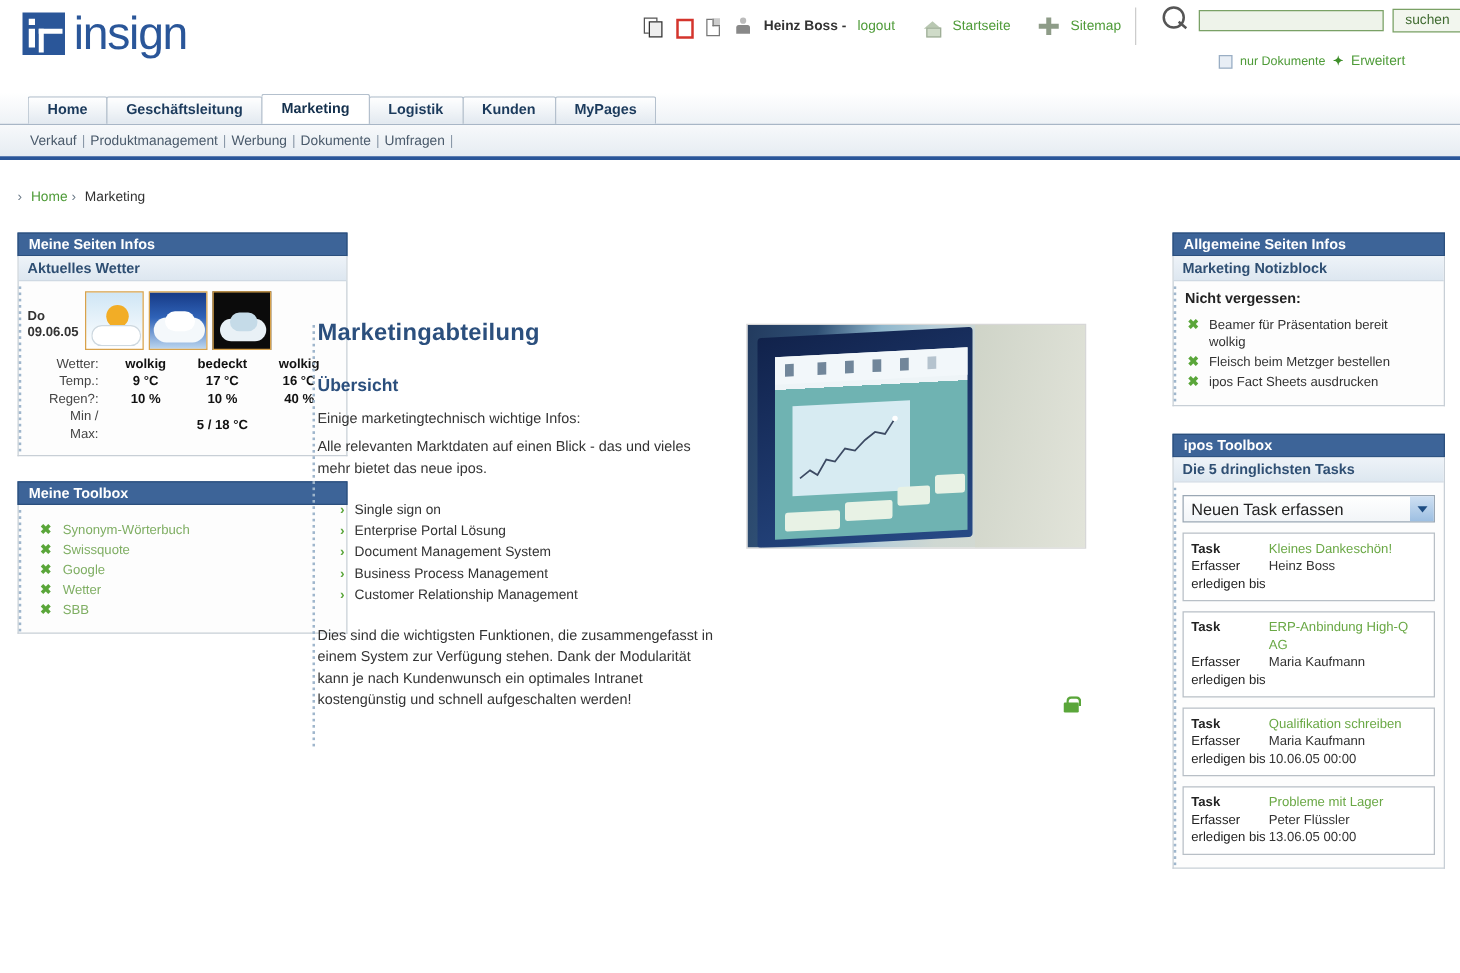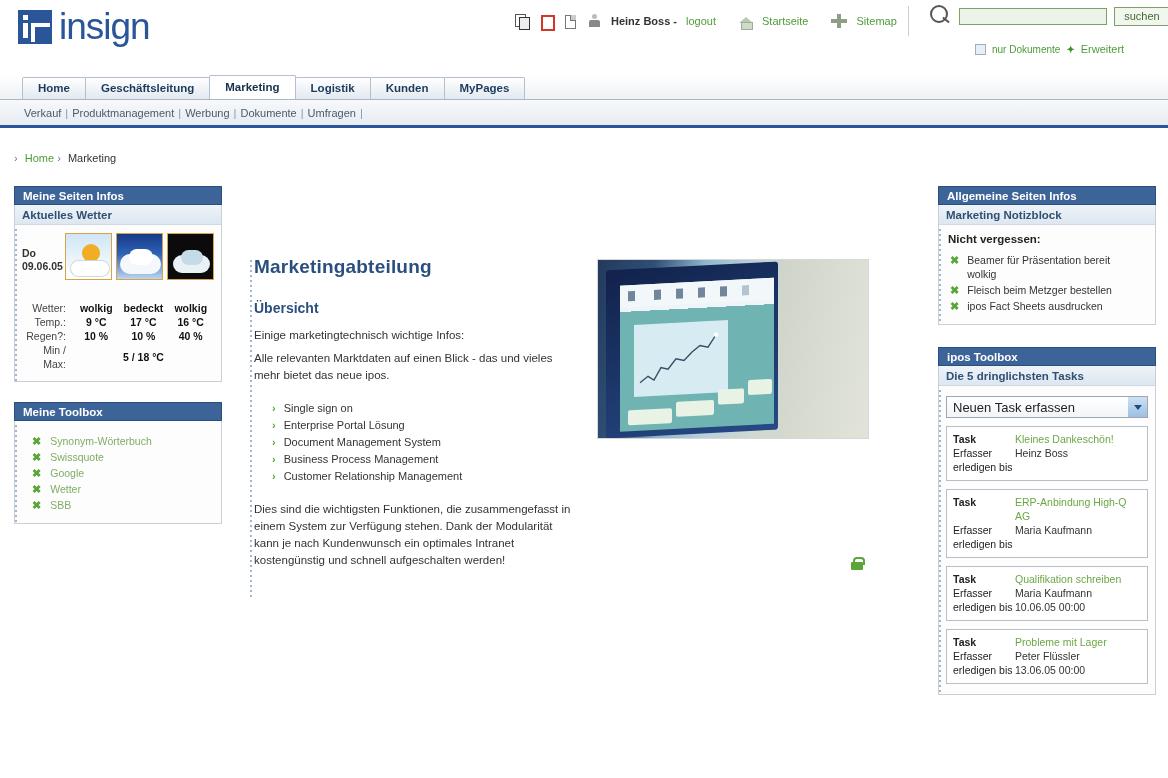--- a/index.html
+++ b/index.html
@@ -115,35 +115,35 @@
   }
   .box-head {
     background: linear-gradient(#eef3f8, #dde7f0);
     border-bottom: 1px solid #cfd9e3;
     color: #2f4f73; font-weight: bold; font-size: 11.5px;
     height: 20px; line-height: 20px; padding-left: 7px;
   }
   .box-body { padding: 8px 7px 10px 7px; }
 
   
-  .colL { position: absolute; left: 14px; top: 186px; width: 208px; }
+  .colL { position: absolute; left: 14px; top: 186px; width: 264px; }
   .wx-row { display: flex; align-items: flex-start; }
   .wx-date { width: 46px; font-size: 10.5px; font-weight: bold; color: #333; line-height: 13px; padding-top: 14px; }
   .wx-icons { display: flex; gap: 4px; }
   .wx-ico { width: 47px; height: 47px; border: 1px solid #d8a24b; position: relative; overflow: hidden; }
   .wx-sun { background: linear-gradient(#cfe6f5 0%, #eaf4fb 55%, #ffffff 100%); }
   .wx-sun::before { content:""; position:absolute; left:16px; top:10px; width:18px; height:18px; border-radius:50%; background:#f5b битва; background:#f2ad26; }
   .wx-sun::after { content:""; position:absolute; left:4px; bottom:2px; width:40px; height:17px; border-radius:9px; background:#ffffff; box-shadow: 0 0 0 1px #cdd8e0 inset; }
   .wx-cloud { background: linear-gradient(#173a86 0%, #2f63b8 45%, #bcd6ef 100%); }
   .wx-cloud::before { content:""; position:absolute; left:3px; bottom:5px; width:41px; height:20px; border-radius:11px; background:#f4f8fb; }
   .wx-cloud::after { content:""; position:absolute; left:12px; bottom:14px; width:24px; height:16px; border-radius:9px; background:#ffffff; }
   .wx-dark { background: #0b0b0b; }
   .wx-dark::before { content:""; position:absolute; left:5px; bottom:6px; width:37px; height:18px; border-radius:10px; background:#e9f1f6; }
   .wx-dark::after { content:""; position:absolute; left:13px; bottom:14px; width:22px; height:15px; border-radius:8px; background:#c5dbe8; }
-  .wx-tbl { width: 100%; margin-top: 21px; font-size: 10.5px; border-collapse: collapse; }
+  .wx-tbl { width: 100%; margin-top: 4px; font-size: 10.5px; border-collapse: collapse; }
   .wx-tbl td { padding: 1px 0; }
   .wx-lbl { width: 52px; text-align: right; padding-right: 7px !important; color: #444; }
   .wx-val { text-align: center; font-weight: bold; color: #111; width: 50px; }
   .wx-minmax { text-align: center; font-weight: bold; color: #111; }
 
   .lnklist { list-style: none; margin: 4px 0 0 0; padding: 0; }
   .lnklist li { display: flex; align-items: center; gap: 9px; padding: 2px 0 2px 10px; }
   .bul-x { color: #5aa63a; font-weight: bold; font-size: 11px; line-height: 11px; }
   .lnklist a { color: #7fae63; text-decoration: none; font-size: 10.5px; }
 

